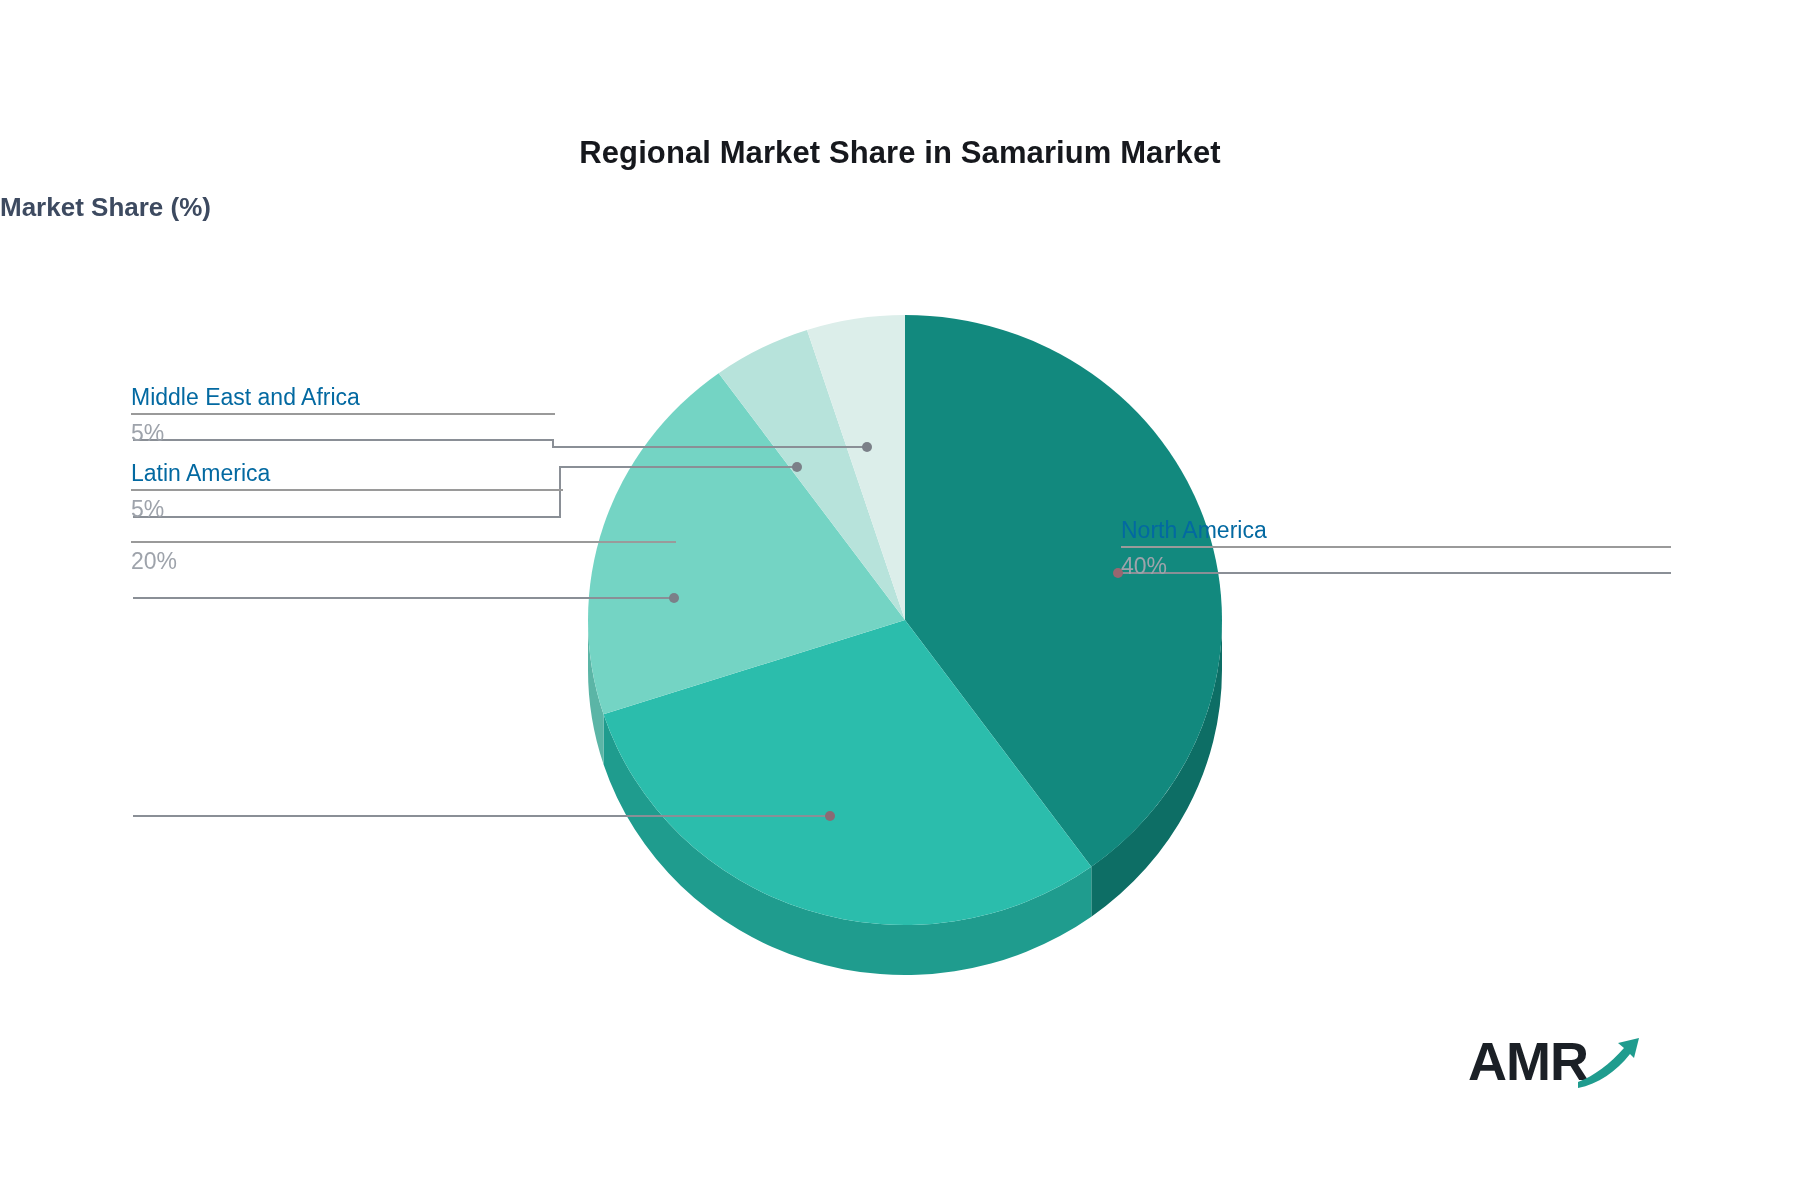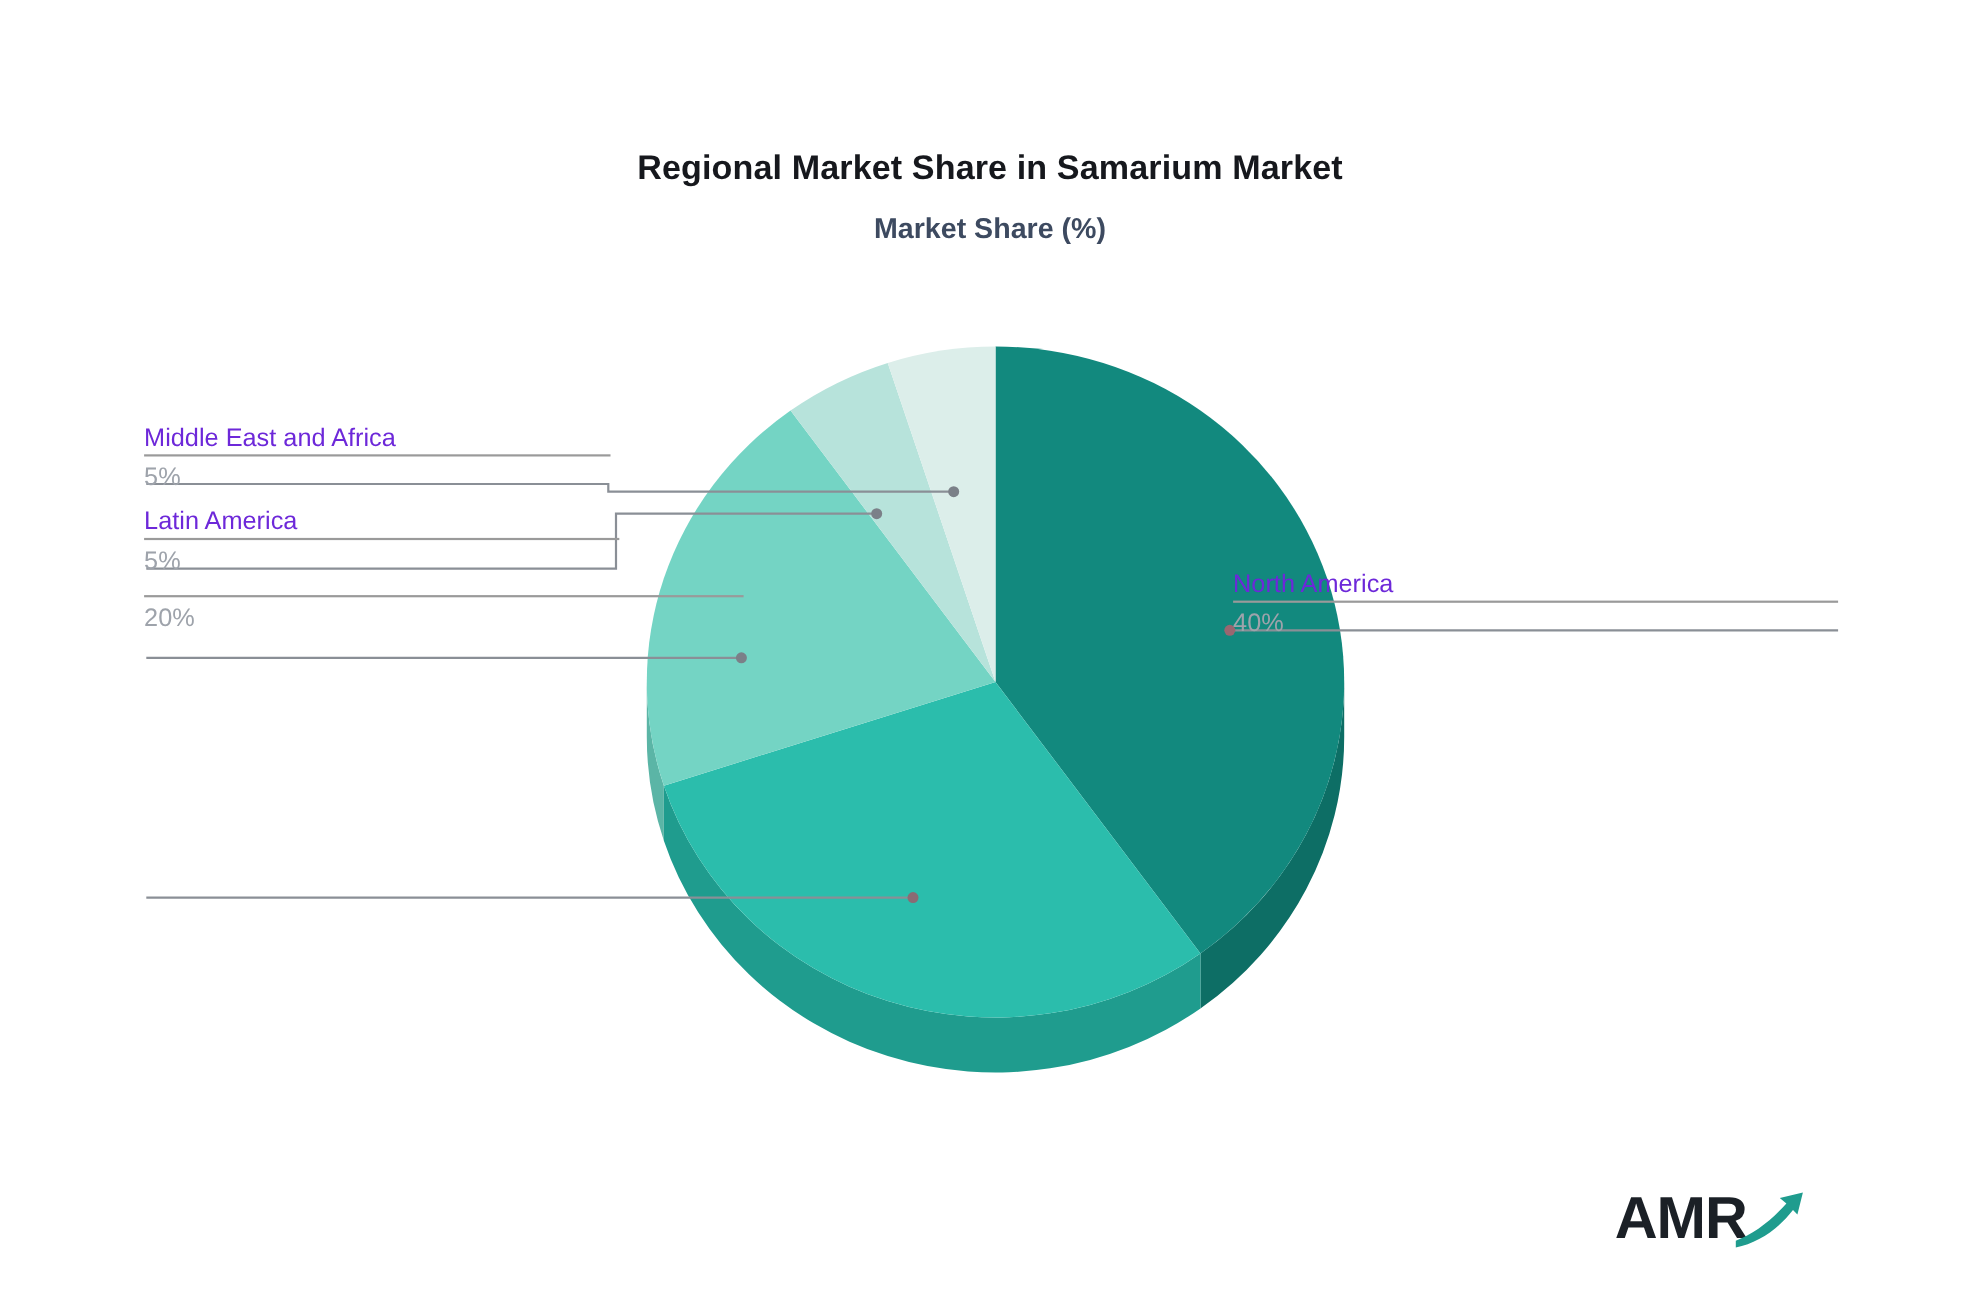--- a/index.html
+++ b/index.html
@@ -32,21 +32,20 @@
     font-size: 31px;
     font-weight: bold;
     color: #16181d;
     letter-spacing: 0.1px;
   }
   .subtitle {
     position: absolute;
     left: 0;
     top: 192px;
     width: 1800px;
-    text-align: center;
     font-size: 26px;
     font-weight: bold;
     color: #3d4a60;
   }
 
   
   #pie-svg {
     position: absolute;
     left: 0;
     top: 0;
@@ -54,21 +53,21 @@
     height: 1196px;
   }
 
   
   .callout {
     position: absolute;
     font-family: "Liberation Sans", sans-serif;
   }
   .callout .cl-name {
     font-size: 23px;
-    color: #6d28d9;
+    color: #0369a1;
     line-height: 30px;
     white-space: nowrap;
   }
   .callout .cl-rule {
     height: 2px;
     background: #9a9a9a;
     margin-top: 1px;
   }
   .callout .cl-value {
     font-size: 23px;
@@ -78,21 +77,21 @@
     white-space: nowrap;
   }
   .callout.right .cl-name,
   .callout.right .cl-value {
   }
 
   
   #amr-logo {
     position: absolute;
     left: 1468px;
-    top: 1078px;
+    top: 1032px;
     width: 180px;
     height: 70px;
   }
   #amr-logo .amr-text {
     position: absolute;
     left: 0;
     top: 0;
     font-size: 54px;
     font-weight: bold;
     letter-spacing: -1px;

